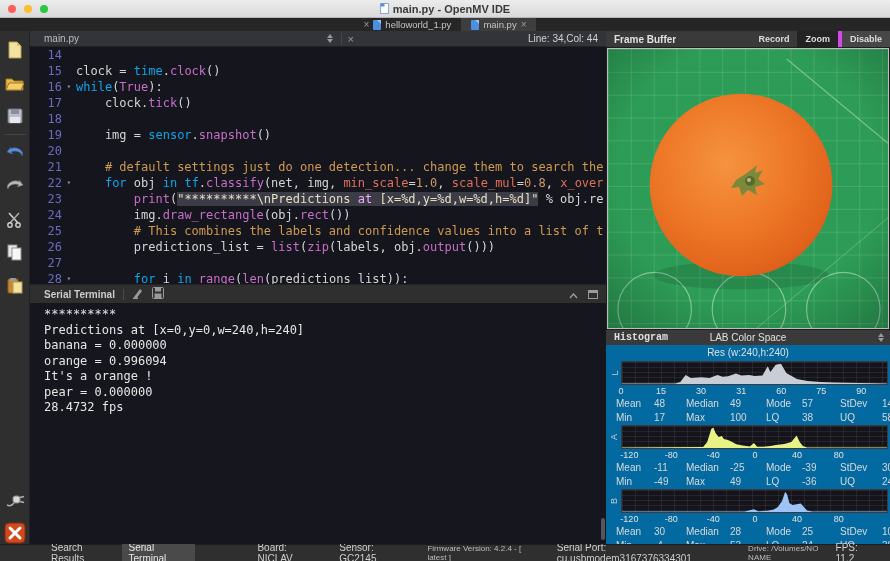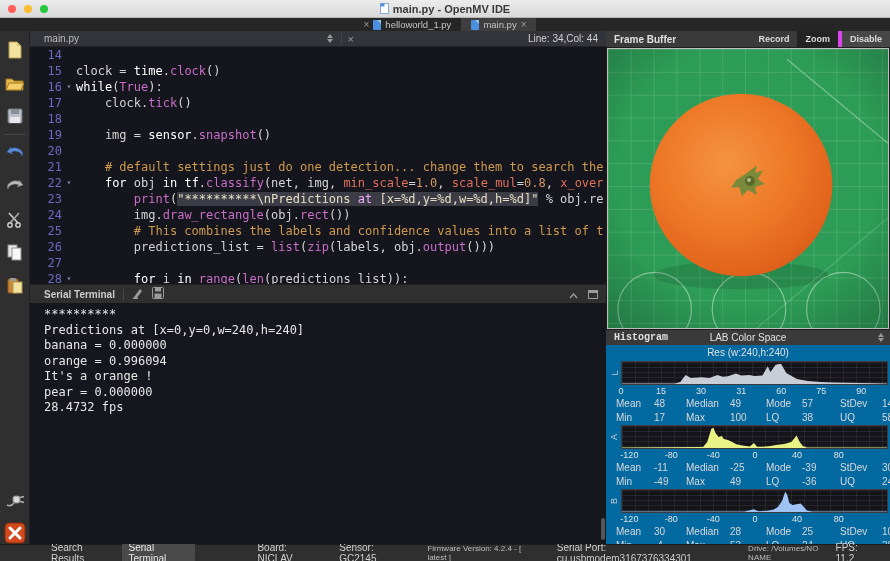--- a/index.html
+++ b/index.html
@@ -41,21 +41,21 @@
   .updown .up { border-bottom:4px solid #9a9a9a; }
   .updown .dn { border-top:4px solid #9a9a9a; }
   .hdr-x { color:#9a9a9a; font-size:11px; padding:0 6px; border-left:1px solid #45454c; margin-left:2px;}
   .linecol { margin-left:auto; padding-right:8px; color:#d2d2d2; }
 
   .editor { flex:1; background:#15151d; position:relative; overflow:hidden; font-family:"DejaVu Sans Mono", monospace; font-size:12px; }
   .code-row { display:flex; height:16px; line-height:16px; white-space:pre; }
   .gutter-num { width:32px; text-align:right; color:#6a6ac2; flex:0 0 32px; }
   .gutter-mark { width:14px; flex:0 0 14px; position:relative; color:#8585a8; font-size:8px; text-align:center; line-height:16px;}
   .code-text { flex:1; color:#d4d4d4; overflow:hidden; }
-  .tok-kw{color:#ffffff} .tok-fn{color:#c86ec8} .tok-pn{color:#d4d4d4}
+  .tok-kw{color:#0ea5e9} .tok-fn{color:#c86ec8} .tok-pn{color:#d4d4d4}
   .tok-cm{color:#ce9a4e} .tok-num{color:#d19a66} .tok-arg{color:#e0705a}
   .tok-str{color:#e6dec2;background:#3c3c46} .tok-strw{color:#f0abfc;background:#3c3c46}
 
   .term-header { height:19px; background:#2f2f2f; display:flex; align-items:center; gap:8px;
     padding:0 8px 0 14px; flex:0 0 19px; border-top:1px solid #222;}
   .term-title { font-size:10px; font-weight:bold; color:#cccccc; }
   .term-sep { width:1px; height:11px; background:#4a4a4a; }
   .term-right { margin-left:auto; display:flex; align-items:center; gap:10px; }
   .popout { width:10px; height:9px; border:1px solid #9a9a9a; position:relative; }
   .popout:before { content:""; position:absolute; left:0; right:0; top:0; height:2px; background:#9a9a9a; }

